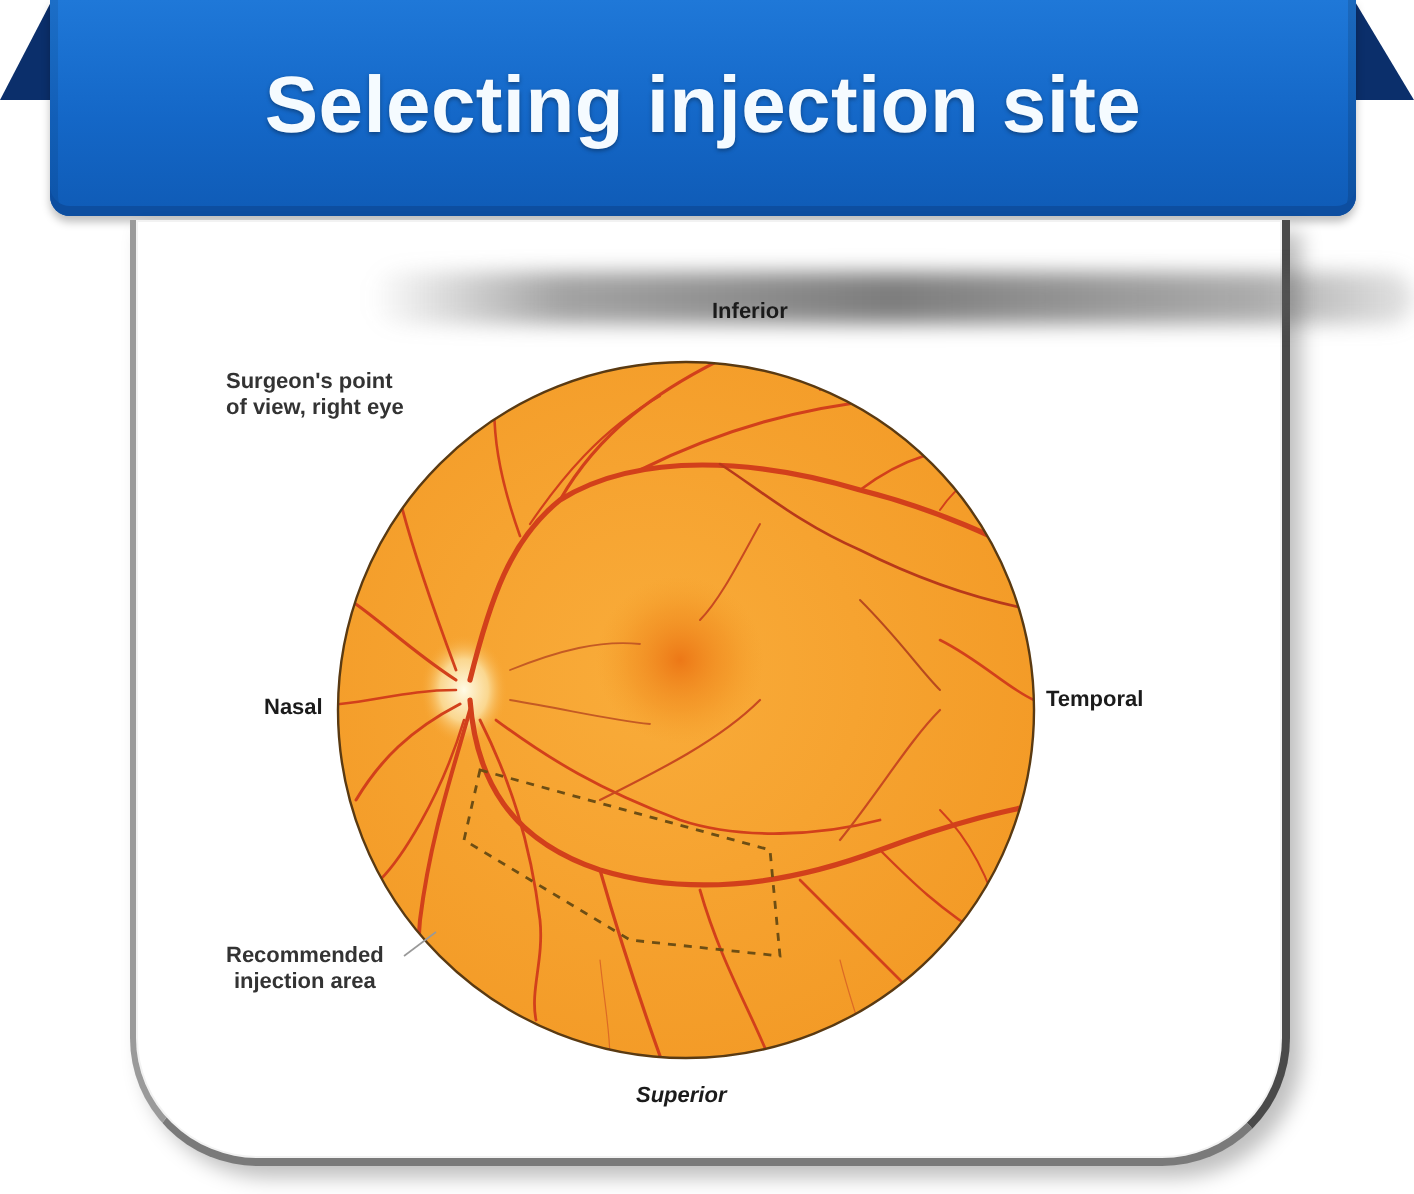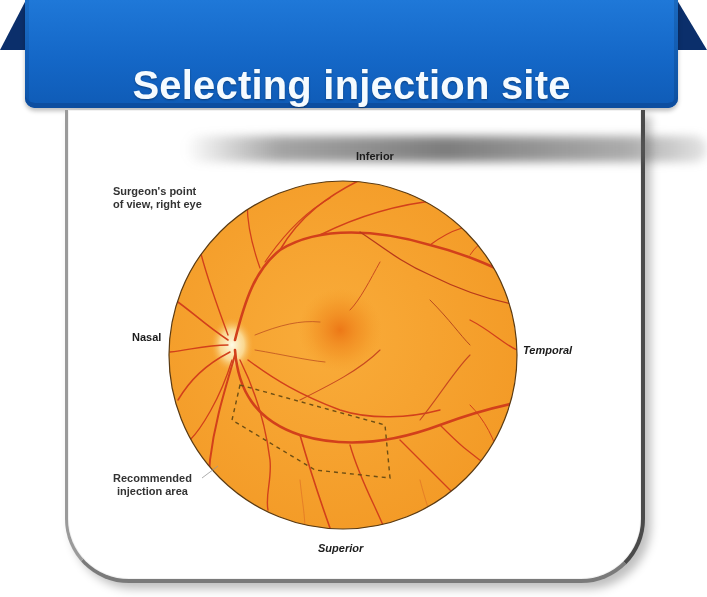--- a/index.html
+++ b/index.html
@@ -17,21 +17,21 @@
   .fold-right {
     position:absolute; right:0; top:0; width:0; height:0;
     border-bottom:50px solid #0b2f6b;
     border-right:30px solid transparent;
   }
   .banner {
     position:absolute; left:25px; top:0; width:653px; height:108px;
     background:linear-gradient(180deg,#1f78d8 0%,#1467c7 55%,#0f5bb6 100%);
     border-radius:0 0 10px 10px;
     box-shadow: inset 0 -5px 0 #0d4ea0, inset 4px 0 0 rgba(0,0,0,0.08), inset -4px 0 0 rgba(0,0,0,0.12), 0 3px 4px rgba(0,0,0,0.25);
-    display:flex; align-items:flex-end; justify-content:center;
+    display:flex; align-items:center; justify-content:center;
   }
   .banner-title {
     color:#f5fbff; font-weight:bold; font-size:40px; letter-spacing:0.2px;
     text-shadow:0 1px 2px rgba(0,0,0,0.35);
     margin-top:-2px;
   }
   
   .card {
     position:absolute; left:65px; top:110px; width:580px; height:473px;
     background:#ffffff;
@@ -137,22 +137,22 @@
 
     <path d="M240 385 L385 425 L390 478 L315 470 L232 420 Z" fill="none" stroke="#6d4e14" stroke-width="1.4" stroke-dasharray="4 4"></path>
   </g>
   <circle cx="343" cy="355" r="174" fill="none" stroke="#5a3a12" stroke-width="1.2"></circle>
 
   <line x1="202" y1="478" x2="218" y2="466" stroke="#999" stroke-width="0.8"></line>
 </svg>
 
 <div class="label bold" style="left:320px; top:150px;padding-left:36px;">Inferior</div>
 <div class="label bold" style="left:318px; top:542px;font-style:italic;">Superior</div>
-<div class="label bold" style="left:132px; top:331px;">Nasal</div>
-<div class="label bold" style="left:523px; top:344px;font-style:italic;">Temporal</div>
+<div class="label bold" style="left:132px; top:348px;">Nasal</div>
+<div class="label bold" style="left:523px; top:344px;">Temporal</div>
 
 <div class="label light" style="left:113px; top:185px;">
   <div>Surgeon's point</div>
   <div>of view, right eye</div>
 </div>
 
 <div class="label light" style="left:113px; top:472px; text-align:center;">
   <div>Recommended</div>
   <div>injection area</div>
 </div>

